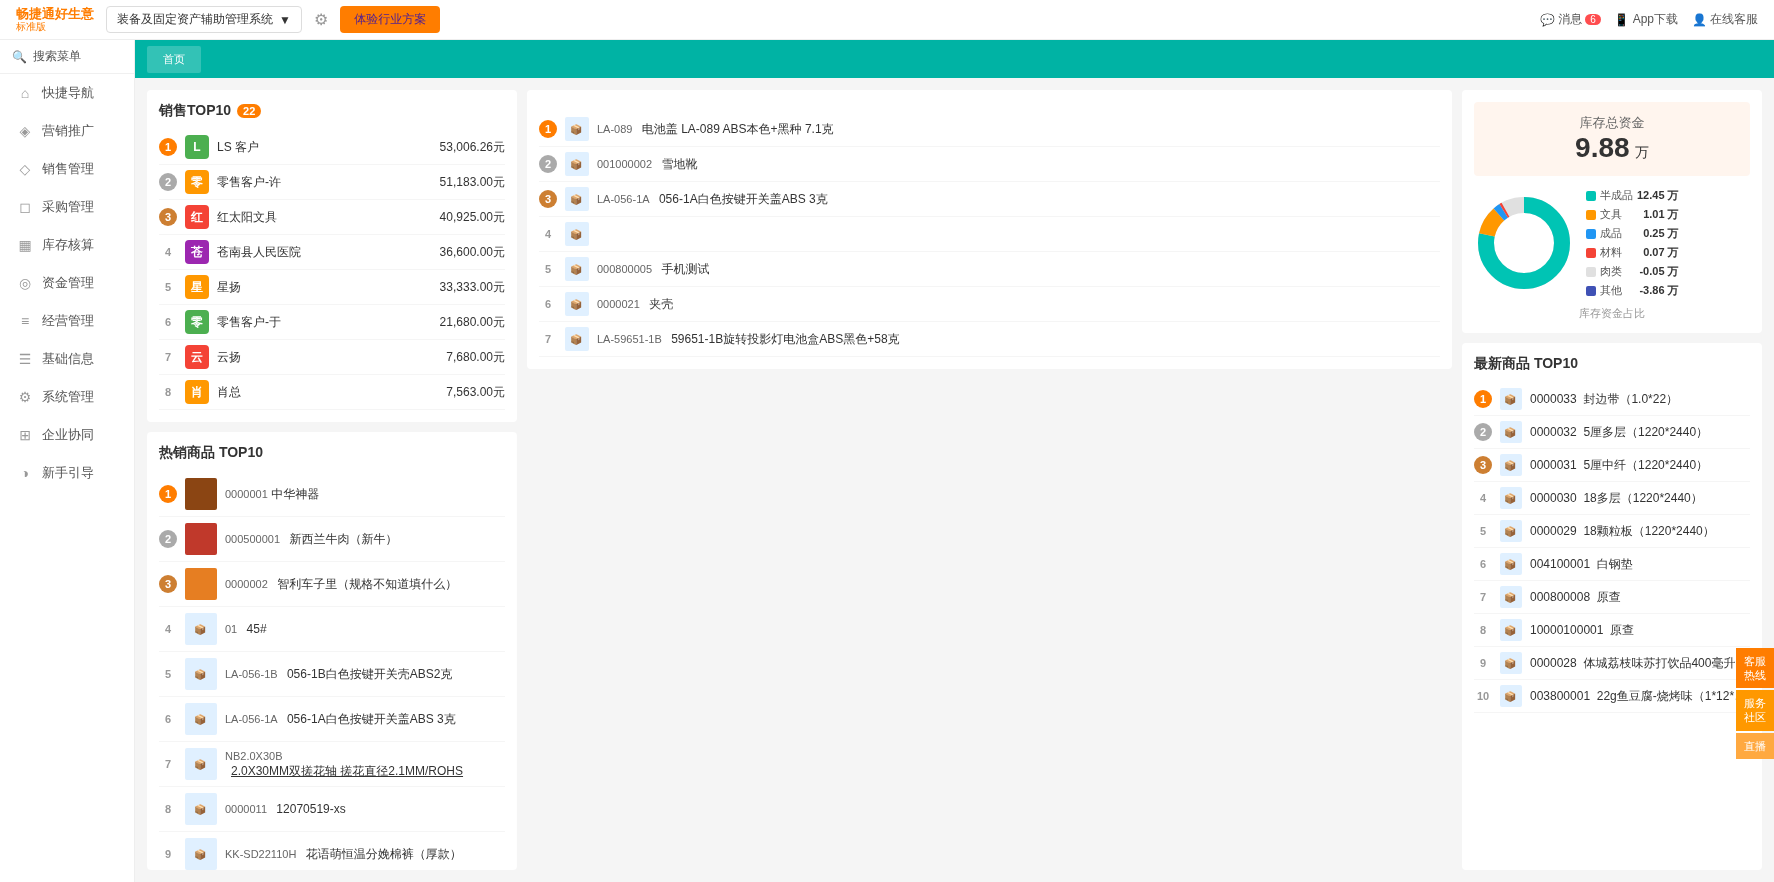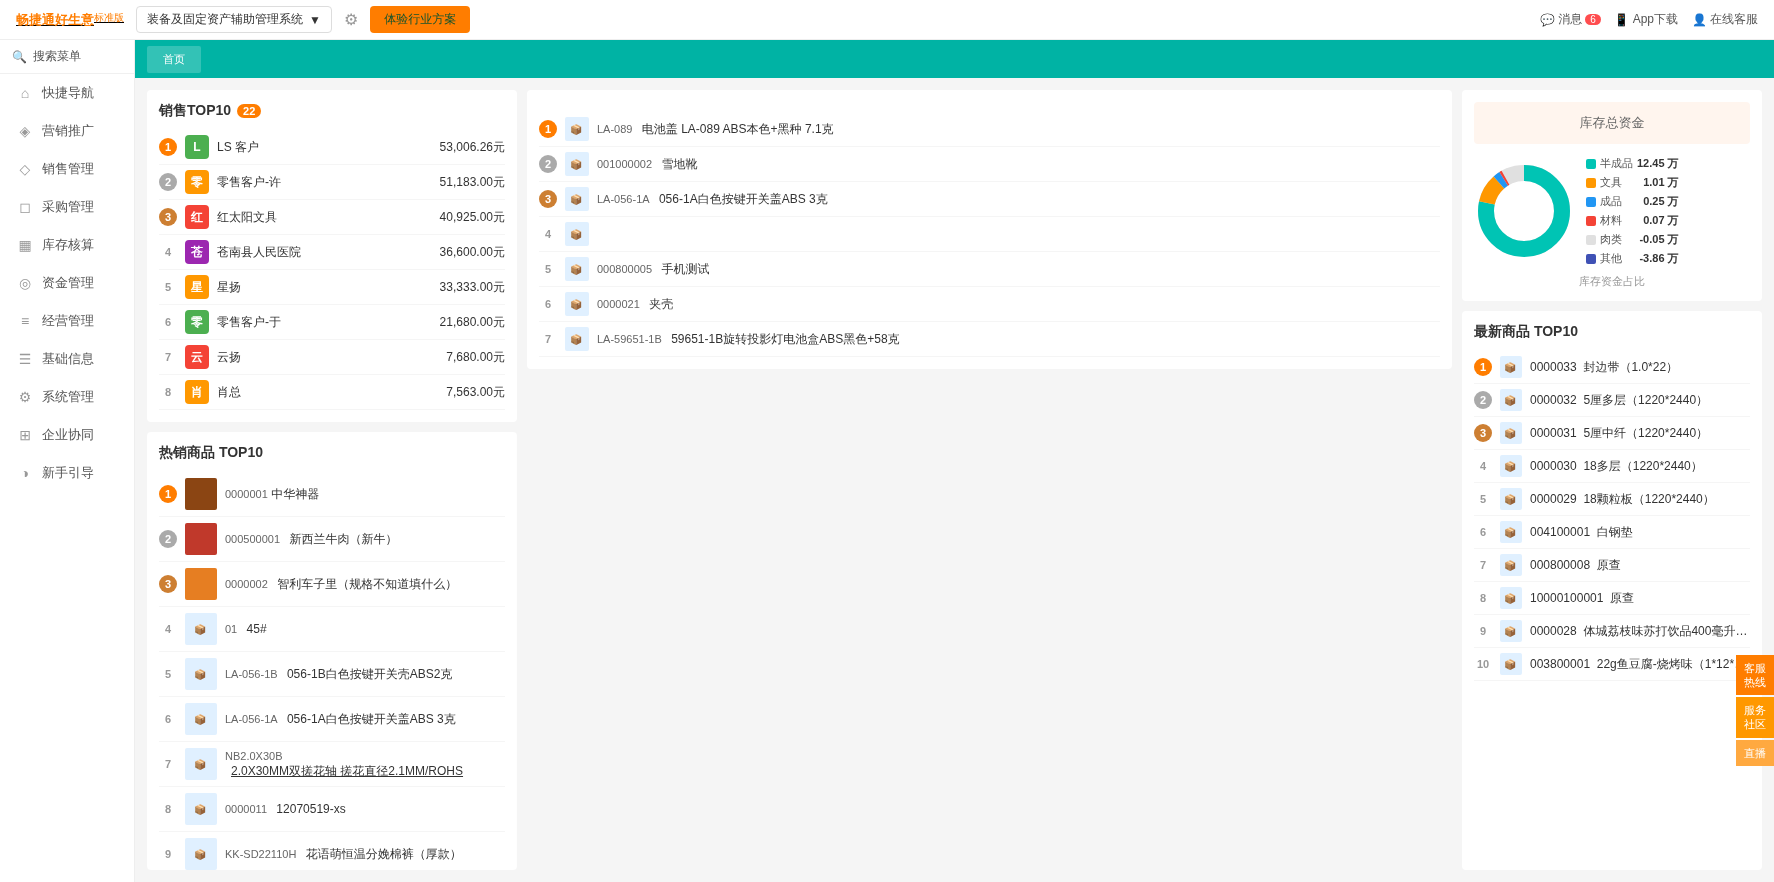--- a/index.html
+++ b/index.html
@@ -64,21 +64,21 @@
     
     .new-prod-item { display: flex; align-items: center; gap: 8px; padding: 5px 0; border-bottom: 1px solid #f5f5f5; }
     .new-prod-num { width: 18px; height: 18px; display: flex; align-items: center; justify-content: center; font-size: 11px; color: #999; font-weight: bold; }
     .new-prod-num.top1 { background: #ff7d00; color: #fff; border-radius: 50%; }
     .new-prod-num.top2 { background: #aaa; color: #fff; border-radius: 50%; }
     .new-prod-num.top3 { background: #cd7f32; color: #fff; border-radius: 50%; }
     .new-prod-thumb { width: 22px; height: 22px; background: #e0f0ff; border-radius: 2px; display: flex; align-items: center; justify-content: center; font-size: 10px; color: #4ab; flex-shrink: 0; }
     .new-prod-text { flex: 1; font-size: 12px; color: #333; overflow: hidden; text-overflow: ellipsis; white-space: nowrap; }
 
     
-    .float-btns { position: fixed; right: 0; bottom: 116px; display: flex; flex-direction: column; gap: 2px; z-index: 100; }
+    .float-btns { position: fixed; right: 0; bottom: 123px; display: flex; flex-direction: column; gap: 2px; z-index: 100; }
     .float-btn { background: #ff7d00; color: #fff; padding: 6px 8px; font-size: 11px; cursor: pointer; text-align: center; line-height: 1.3; writing-mode: horizontal-tb; min-width: 36px; }
 
     
     .hot-prod-item { display: flex; align-items: center; gap: 8px; padding: 6px 0; border-bottom: 1px solid #f5f5f5; }
     .hot-prod-thumb { width: 32px; height: 32px; background: #e8e8e8; border-radius: 2px; overflow: hidden; display: flex; align-items: center; justify-content: center; flex-shrink: 0; }
     .hot-prod-thumb-placeholder { width: 32px; height: 32px; background: #e0f0ff; border-radius: 2px; display: flex; align-items: center; justify-content: center; font-size: 10px; color: #4ab; flex-shrink: 0; }
     .hot-prod-info { flex: 1; overflow: hidden; }
     .hot-prod-code { font-size: 11px; color: #666; }
     .hot-prod-name { font-size: 12px; color: #333; overflow: hidden; text-overflow: ellipsis; white-space: nowrap; }
 
@@ -91,30 +91,30 @@
 
     .page-wrapper { display: flex; gap: 10px; padding: 12px; overflow-y: auto; flex: 1; }
     .left-panel { width: 370px; flex-shrink: 0; display: flex; flex-direction: column; gap: 10px; }
     .mid-panel { flex: 1; min-width: 300px; display: flex; flex-direction: column; gap: 10px; }
     .right-panel { width: 300px; flex-shrink: 0; display: flex; flex-direction: column; gap: 10px; }
   </style>
 </head>
 <body>
 
 <div class="topbar">
-  <div style="display:flex;line-height:1.2;min-width:70px;text-decoration:underline;">
+  <div style="display:flex;flex-direction:column;line-height:1.2;min-width:70px;">
     <span style="color:#ff7d00;font-weight:bold;font-size:13px;">畅捷通好生意</span>
     <span style="color:#ff7d00;font-size:10px;">标准版</span>
   </div>
   <div style="display:flex;align-items:center;gap:6px;border:1px solid #ddd;border-radius:4px;padding:4px 10px;font-size:12px;color:#333;cursor:pointer;">
     <span>装备及固定资产辅助管理系统</span>
     <span>▼</span>
   </div>
   <span style="color:#999;font-size:16px;cursor:pointer;">⚙</span>
-  <button style="background:#ff7d00;color:#14532d;border:none;border-radius:4px;padding:5px 14px;font-size:12px;cursor:pointer;">体验行业方案</button>
+  <button style="background:#ff7d00;color:#4c1d95;border:none;border-radius:4px;padding:5px 14px;font-size:12px;cursor:pointer;">体验行业方案</button>
   <div style="flex:1;"></div>
   <div style="display:flex;align-items:center;gap:14px;font-size:12px;color:#555;">
     <div style="display:flex;align-items:center;gap:3px;cursor:pointer;">
       <span>💬</span>
       <span>消息</span>
       <span style="background:#ff4d4f;color:#fff;border-radius:10px;padding:0 5px;font-size:10px;">6</span>
     </div>
     <div style="display:flex;align-items:center;gap:3px;cursor:pointer;">
       <span>📱</span>
       <span>App下载</span>
@@ -410,20 +410,24 @@
   </div>
             </div>
         </div>
       </div>
 
       <div class="right-panel">
 
         <div class="card">
           <div class="inventory-total">
             <span style="font-size:13px;color:#666;">库存总资金</span>
+            <div>
+              <span style="font-size:28px;color:#333;font-weight:bold;">9.88</span>
+              <span style="font-size:14px;color:#333;margin-left:2px;">万</span>
+            </div>
           </div>
           <div class="donut-area">
             <svg class="donut-svg" width="100" height="100" viewBox="0 0 100 100">
 
               <circle cx="50" cy="50" r="38" fill="none" stroke="#e0e0e0" stroke-width="16"></circle>
 
               <circle cx="50" cy="50" r="38" fill="none" stroke="#00c4b4" stroke-width="16" stroke-dasharray="187 238" stroke-dashoffset="0" transform="rotate(-90 50 50)"></circle>
 
               <circle cx="50" cy="50" r="38" fill="none" stroke="#ff9800" stroke-width="16" stroke-dasharray="24 238" stroke-dashoffset="-187" transform="rotate(-90 50 50)"></circle>
               <circle cx="50" cy="50" r="38" fill="none" stroke="#2196f3" stroke-width="16" stroke-dasharray="6 238" stroke-dashoffset="-211" transform="rotate(-90 50 50)"></circle>

